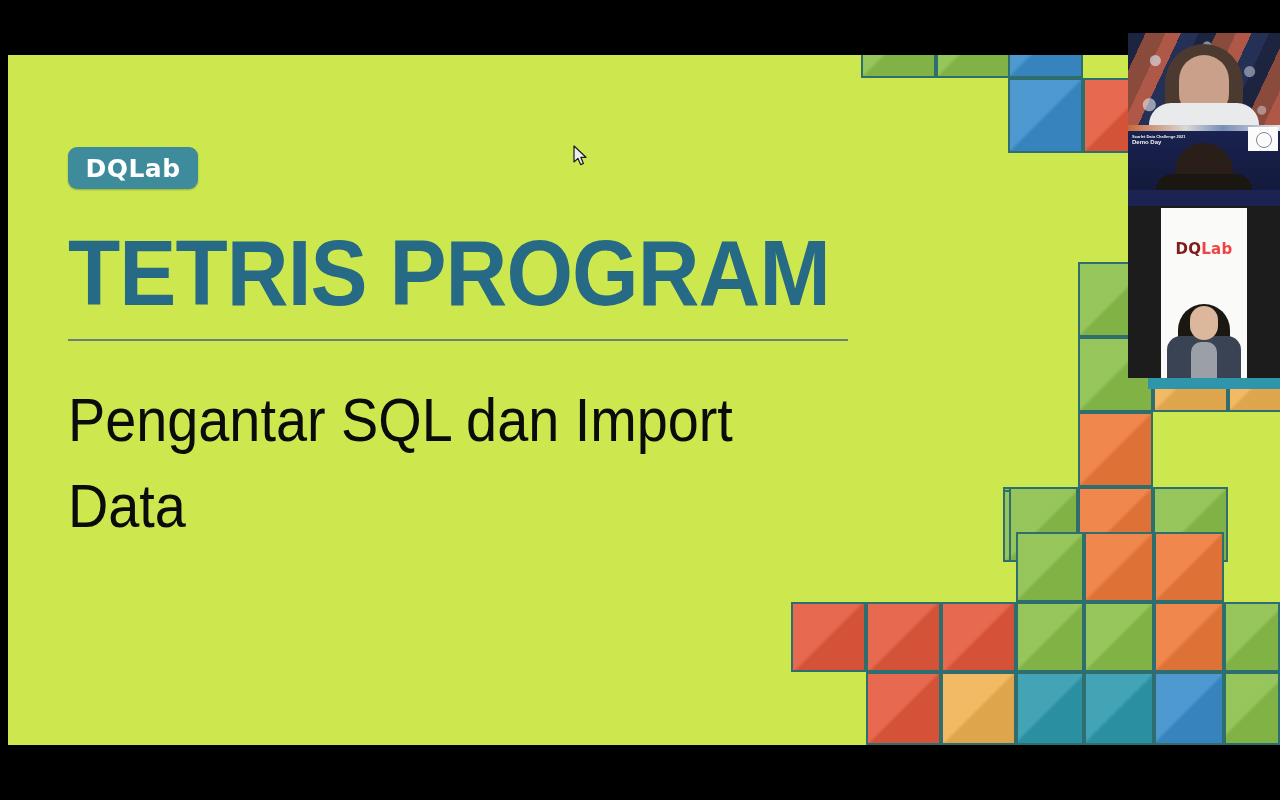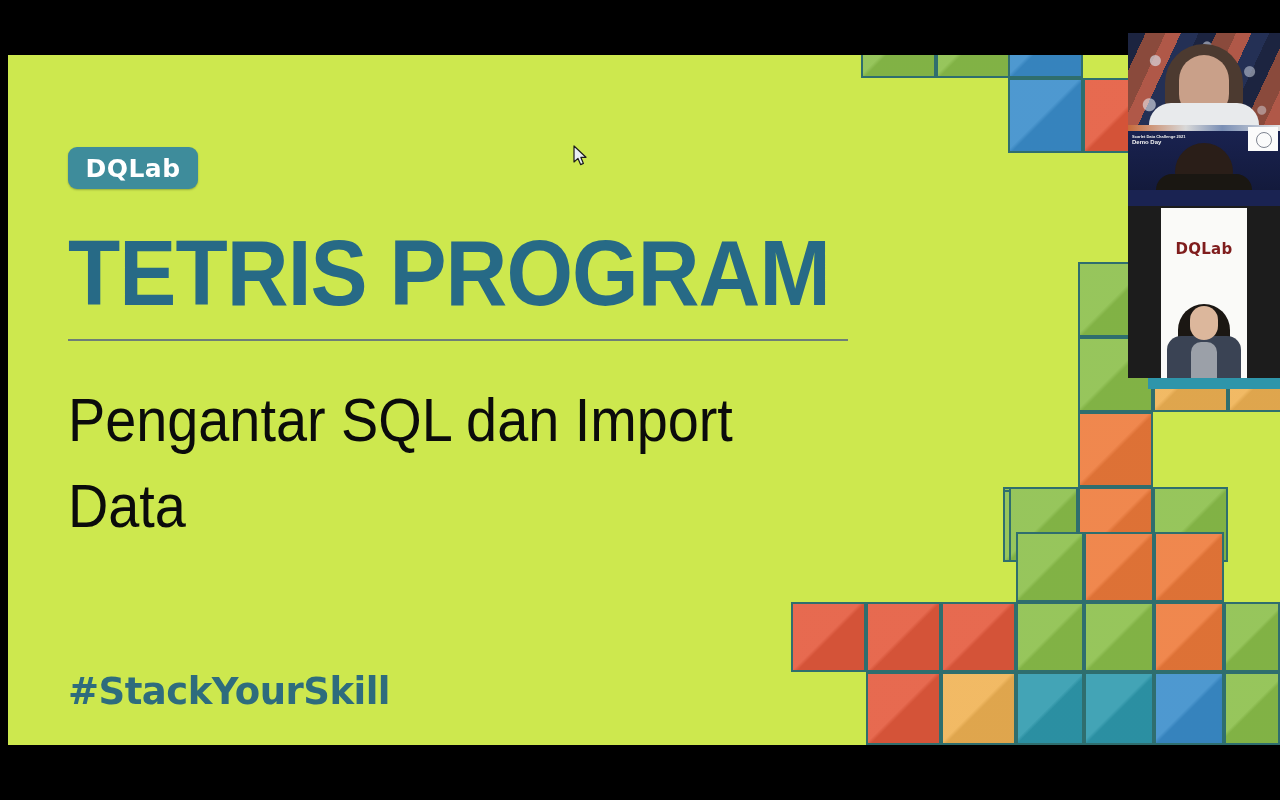--- a/index.html
+++ b/index.html
@@ -224,21 +224,21 @@
     background: #FAFAF8;
   }
   #tile-3 .backdrop-logo {
     position: absolute; left: 0; right: 0; top: 32px;
     text-align: center;
     font-size: 15px; font-weight: bold;
     font-family: "DejaVu Sans", sans-serif;
     letter-spacing: 0.3px;
   }
   #tile-3 .backdrop-logo .dq { color: #7f1d1d; }
-  #tile-3 .backdrop-logo .lab { color: #7f1d1d; }
+  #tile-3 .backdrop-logo .lab { color: #ef4444; }
   #tile-3 .lady-hair {
     position: absolute; left: 50%; bottom: 0; width: 52px; height: 74px;
     margin-left: -26px; background: #1B1713; border-radius: 26px 26px 0 0;
   }
   #tile-3 .lady-face {
     position: absolute; left: 50%; bottom: 38px; width: 28px; height: 34px;
     margin-left: -14px; background: #DCB79C; border-radius: 14px;
   }
   #tile-3 .lady-blazer {
     position: absolute; left: 50%; bottom: 0; width: 74px; height: 42px;
@@ -302,21 +302,20 @@
 
     <div id="logo-badge">
       <span class="logo-text">DQLab</span>
     </div>
 
     <div id="title">TETRIS PROGRAM</div>
     <div id="title-rule"></div>
 
     <div id="subtitle">Pengantar SQL dan Import Data</div>
 
-    <div id="hashtag">#StackYourSkill</div>
 
     <svg id="cursor" viewBox="0 0 16 22" style="left: 564px; top: 90px;">
       <path d="M2,1 L2,17 L6,13.4 L8.6,19.6 L11.4,18.4 L8.9,12.4 L14,12.3 Z" fill="#E9EEF2" stroke="#1C1C1C" stroke-width="1.2" stroke-linejoin="round"></path>
     </svg>
   </div>
 
   <div id="teal-band"></div>
 
   <div class="tile" id="tile-1">
     <div class="bg"></div>

